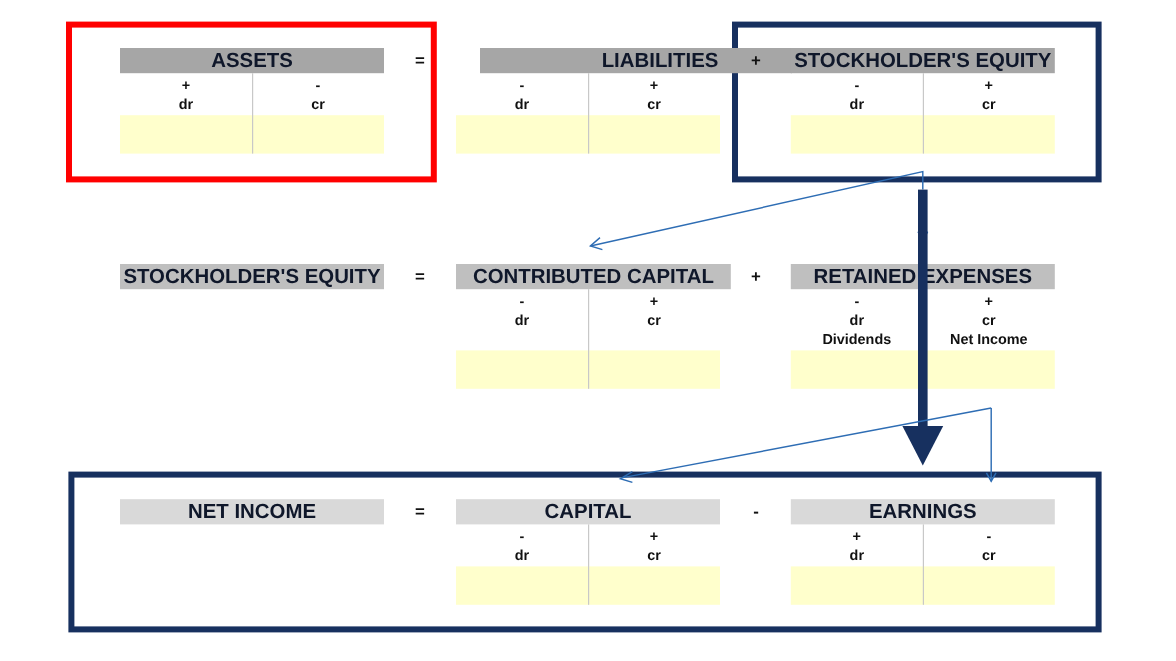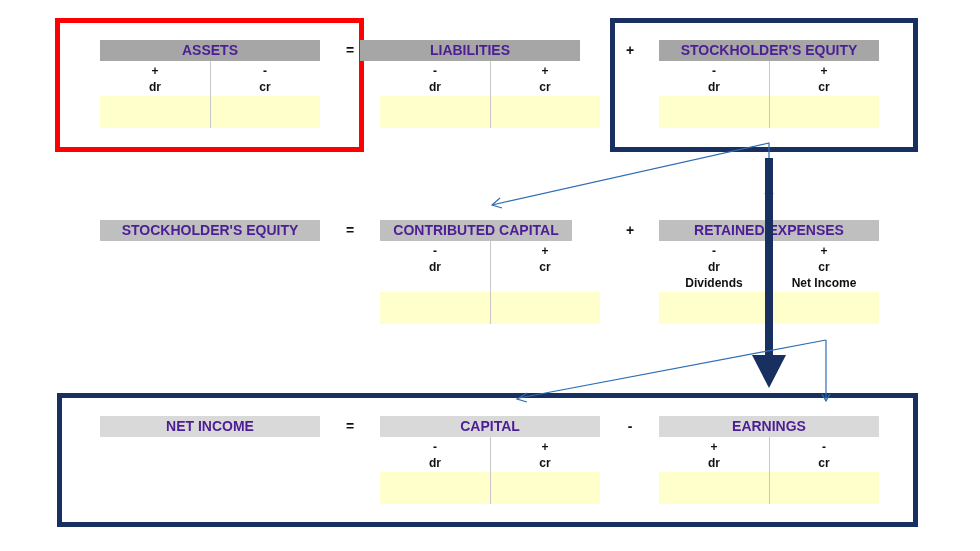--- a/index.html
+++ b/index.html
@@ -2,21 +2,21 @@
 <html><head>
 <meta charset="utf-8">
 <style>
   html, body { margin:0; padding:0; background:#ffffff; }
   body { width:980px; height:551px; position:relative; overflow:hidden;
          font-family:"Liberation Sans", sans-serif; color:#111; }
   .frame { position:absolute; box-sizing:border-box; }
   .frame.red { border:5px solid #ff0000; }
   .frame.navy { border:5px solid #17305f; }
   .hdr { position:absolute; height:21px; line-height:21px; text-align:center;
-         font-weight:bold; font-size:14px; color:#4c1d95; }
+         font-weight:bold; font-size:17px; color:#0f172a; }
   .hdr.dark { background:#a6a6a6; }
   .hdr.light { background:#d9d9d9; }
   .hdr.mid { background:#bfbfbf; }
   .op { position:absolute; font-weight:bold; font-size:14px; width:20px; text-align:center; }
   .taccount { position:absolute; width:220px; }
   .tcol { position:absolute; top:0; width:110px; text-align:center; font-weight:bold; font-size:12px; line-height:16px; }
   .tcol.left { left:0; }
   .tcol.right { left:110px; }
   .tfill { position:absolute; left:0; width:220px; height:32px; background:#ffffcc; }
   .tdiv { position:absolute; left:110px; top:0; width:1px; background:#c8c8c8; }
@@ -38,21 +38,21 @@
   <div class="tcol right" style="top:2px;">
     <div>-</div>
     <div>cr</div>
   </div>
   <div class="tfill" style="top:35px;"></div>
   <div class="tdiv" style="height:67px;"></div>
 </div>
 
 <div class="op" style="left:340px;top:42px;">=</div>
 
-<div class="hdr dark" style="left:360px;top:40px;width:220px;">LIABILITIES</div>
+<div class="hdr dark" style="left:400px;top:40px;width:220px;padding-left:40px;">LIABILITIES</div>
 <div class="taccount" style="left:380px;top:61px;">
   <div class="tcol left" style="top:2px;">
     <div>-</div>
     <div>dr</div>
   </div>
   <div class="tcol right" style="top:2px;">
     <div>+</div>
     <div>cr</div>
   </div>
   <div class="tfill" style="top:35px;"></div>
@@ -71,21 +71,21 @@
     <div>+</div>
     <div>cr</div>
   </div>
   <div class="tfill" style="top:35px;"></div>
   <div class="tdiv" style="height:67px;"></div>
 </div>
 
 <div class="hdr mid" style="left:100px;top:220px;width:220px;">STOCKHOLDER'S EQUITY</div>
 <div class="op" style="left:340px;top:222px;">=</div>
 
-<div class="hdr mid" style="left:380px;top:220px;width:192px;">CONTRIBUTED CAPITAL</div>
+<div class="hdr mid" style="left:380px;top:220px;width:229px;">CONTRIBUTED CAPITAL</div>
 <div class="taccount" style="left:380px;top:241px;">
   <div class="tcol left" style="top:2px;">
     <div>-</div>
     <div>dr</div>
   </div>
   <div class="tcol right" style="top:2px;">
     <div>+</div>
     <div>cr</div>
   </div>
   <div class="tfill" style="top:51px;"></div>

